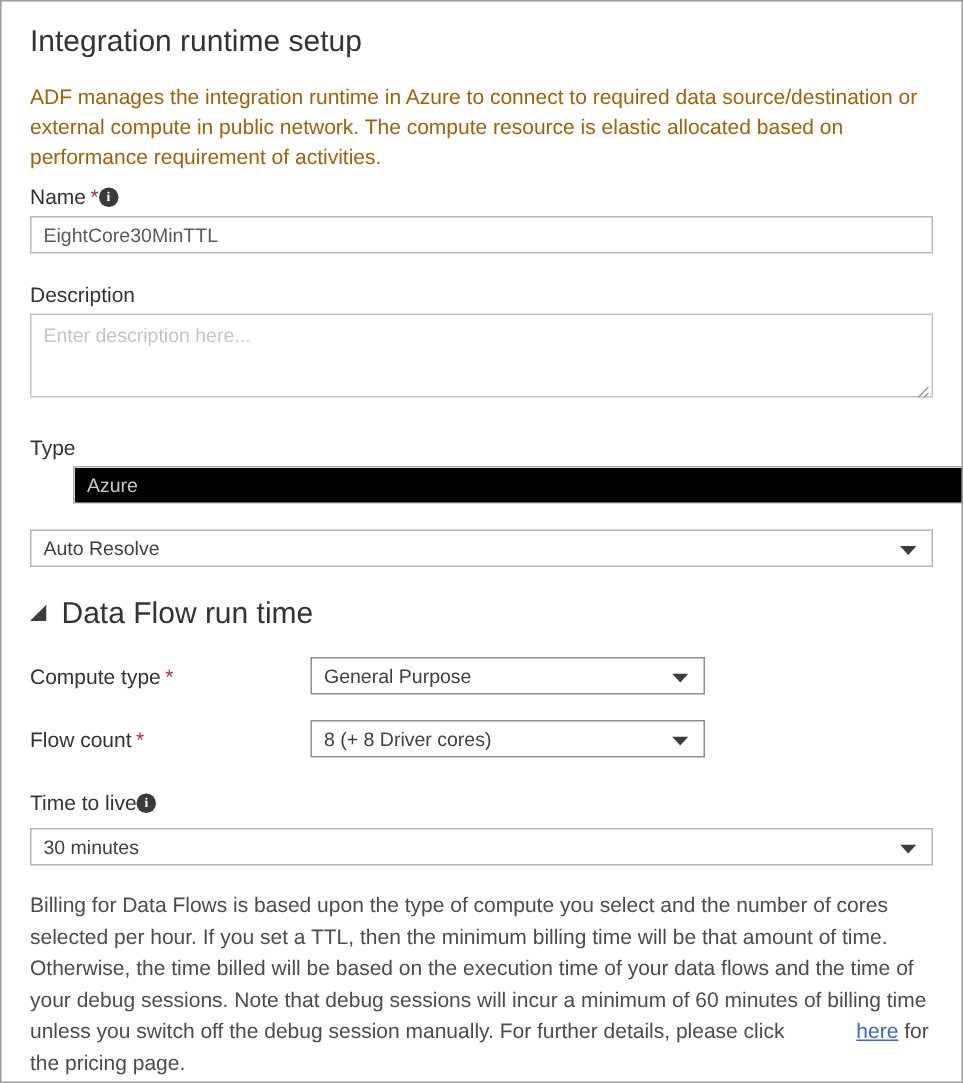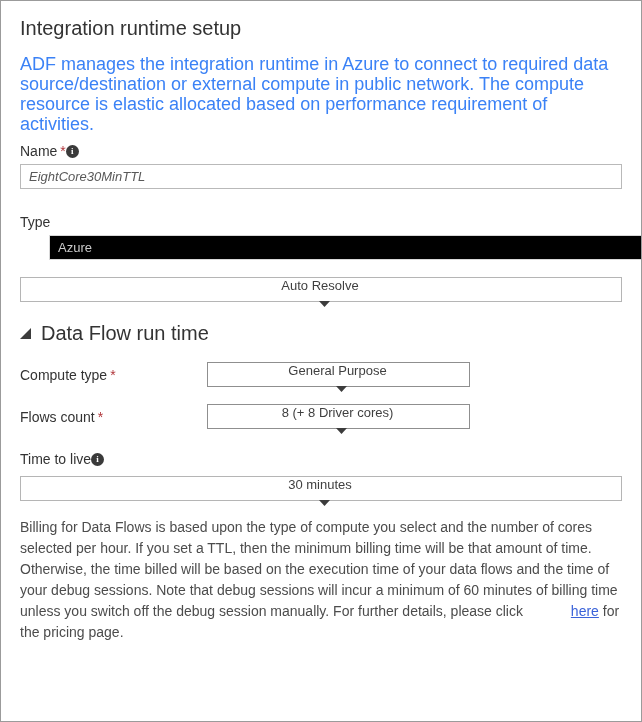--- a/index.html
+++ b/index.html
@@ -16,23 +16,23 @@
 
   h1.title {
     margin-top: 14px;
     font-size: 20px;
     line-height: 26px;
     font-weight: 400;
     color: #333333;
   }
   p.intro {
     margin-top: 13px;
-    font-size: 18px;
+    font-size: 14px;
     line-height: 20px;
-    color: #3b82f6;
+    color: #a16207;
   }
 
   .label-row {
     display: flex;
     align-items: center;
     justify-content: flex-start;
     height: 18px;
   }
   .label { font-size: 14px; color: #333333; }
   .req { color: var(--required, #b0353a); margin-left: 3px; }
@@ -57,21 +57,20 @@
     width: 100%;
     height: 25px;
     margin-top: 4px;
     border: 1px solid #b9b9b9;
     padding: 0 8px;
     font-family: "Liberation Sans", sans-serif;
     font-size: 13px;
     color: #595959;
     background: #ffffff;
     outline: none;
-    font-style: italic;
   }
 
   .field-desc { margin-top: 18px; }
   .textarea-wrap { position: relative; margin-top: 4px; }
   textarea.desc-input {
     display: block;
     width: 100%;
     height: 56px;
     border: 1px solid #c3c3c3;
     padding: 6px 8px;
@@ -109,40 +108,40 @@
   .dropdown {
     display: flex;
     align-items: center;
     justify-content: space-between;
     height: 25px;
     border: 1px solid #b5b5b5;
     padding: 0 10px 0 8px;
     background: #ffffff;
     cursor: pointer;
   }
-  .dropdown.full { width: 100%; margin-top: 8px; flex-direction: column; }
+  .dropdown.full { width: 100%; margin-top: 8px; }
   .dropdown .value { font-size: 13px; color: #3f3f3f; white-space: nowrap; }
   .caret { flex: 0 0 auto; margin-left: 8px; }
 
   .section-header {
     margin-top: 20px;
     display: flex;
     align-items: center;
     cursor: pointer;
   }
   .expander { margin-right: 10px; display: inline-block; }
   .section-title { font-size: 20px; color: #333333; }
 
   .inline-row {
     margin-top: 17px;
     display: flex;
     align-items: center;
   }
   .inline-row .label-cell { width: 187px; flex: 0 0 auto; font-size: 14px; }
-  .inline-row .dropdown { width: 263px; border-color: #8f8f8f; flex-direction: column; }
+  .inline-row .dropdown { width: 263px; border-color: #8f8f8f; }
 
   .field-ttl { margin-top: 21px; }
 
   p.billing {
     margin-top: 16px;
     font-size: 14px;
     line-height: 21px;
     color: #4c4c4c;
   }
   a.link {
@@ -164,20 +163,34 @@
   <p class="intro">ADF manages the integration runtime in Azure to connect to required data source/destination or external compute in public network. The compute resource is elastic allocated based on performance requirement of activities.</p>
 
   <div class="field-name">
     <div class="label-row">
       <span class="label"><span>Name</span><span class="req">*</span></span>
       <span class="info-icon">i</span>
     </div>
     <input class="text-input" type="text" value="EightCore30MinTTL" style="">
   </div>
 
+  <div class="field-desc">
+    <div class="label-row">
+      <span class="label">Description</span>
+    </div>
+    <div class="textarea-wrap">
+      <textarea class="desc-input" placeholder="Enter description here..." style=""></textarea>
+      <span class="resize-grip">
+        <svg width="10" height="10" viewBox="0 0 10 10">
+          <path d="M9 2 L2 9" stroke="#9a9a9a" stroke-width="1" fill="none"></path>
+          <path d="M9 6 L6 9" stroke="#9a9a9a" stroke-width="1" fill="none"></path>
+        </svg>
+      </span>
+    </div>
+  </div>
 
   <div class="field-type">
     <div class="label-row">
       <span class="label">Type</span>
     </div>
     <input class="disabled-input" type="text" disabled="" value="Azure" style="">
   </div>
 
   <div class="field-region">
     <div class="dropdown full">
@@ -205,21 +218,21 @@
       <span class="value">General Purpose</span>
       <span class="caret">
         <svg width="11" height="6" viewBox="0 0 11 6">
             <polygon class="dark" points="0,0 11,0 5.5,6"></polygon>
           </svg>
       </span>
     </div>
   </div>
 
   <div class="inline-row">
-    <span class="label-cell"><span>Flows count</span><span class="req">*</span></span>
+    <span class="label-cell"><span>Flow count</span><span class="req">*</span></span>
     <div class="dropdown">
       <span class="value">8 (+ 8 Driver cores)</span>
       <span class="caret">
         <svg width="11" height="6" viewBox="0 0 11 6">
             <polygon class="dark" points="0,0 11,0 5.5,6"></polygon>
           </svg>
       </span>
     </div>
   </div>
 

